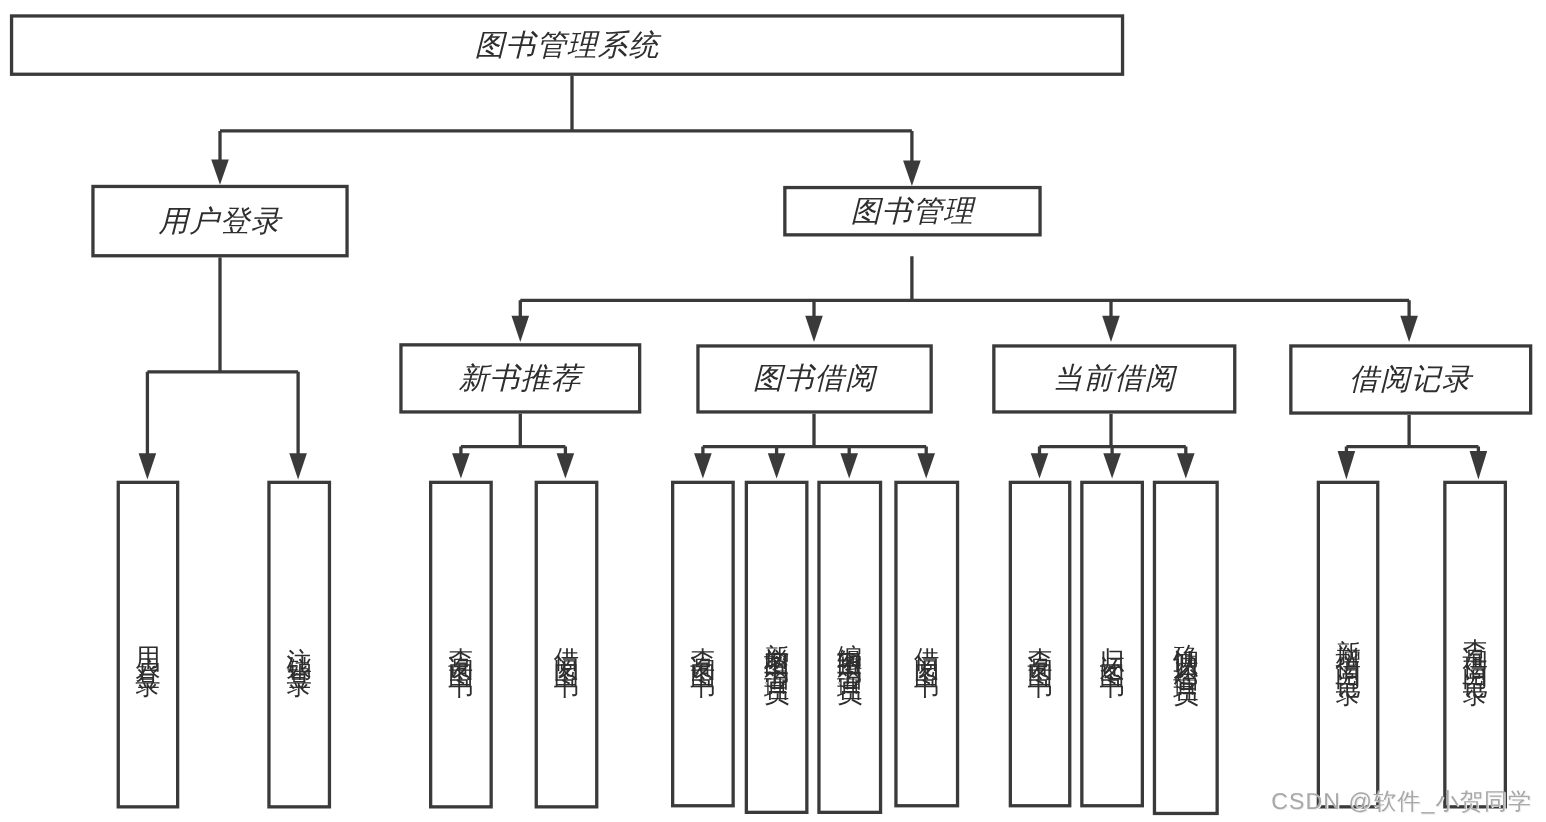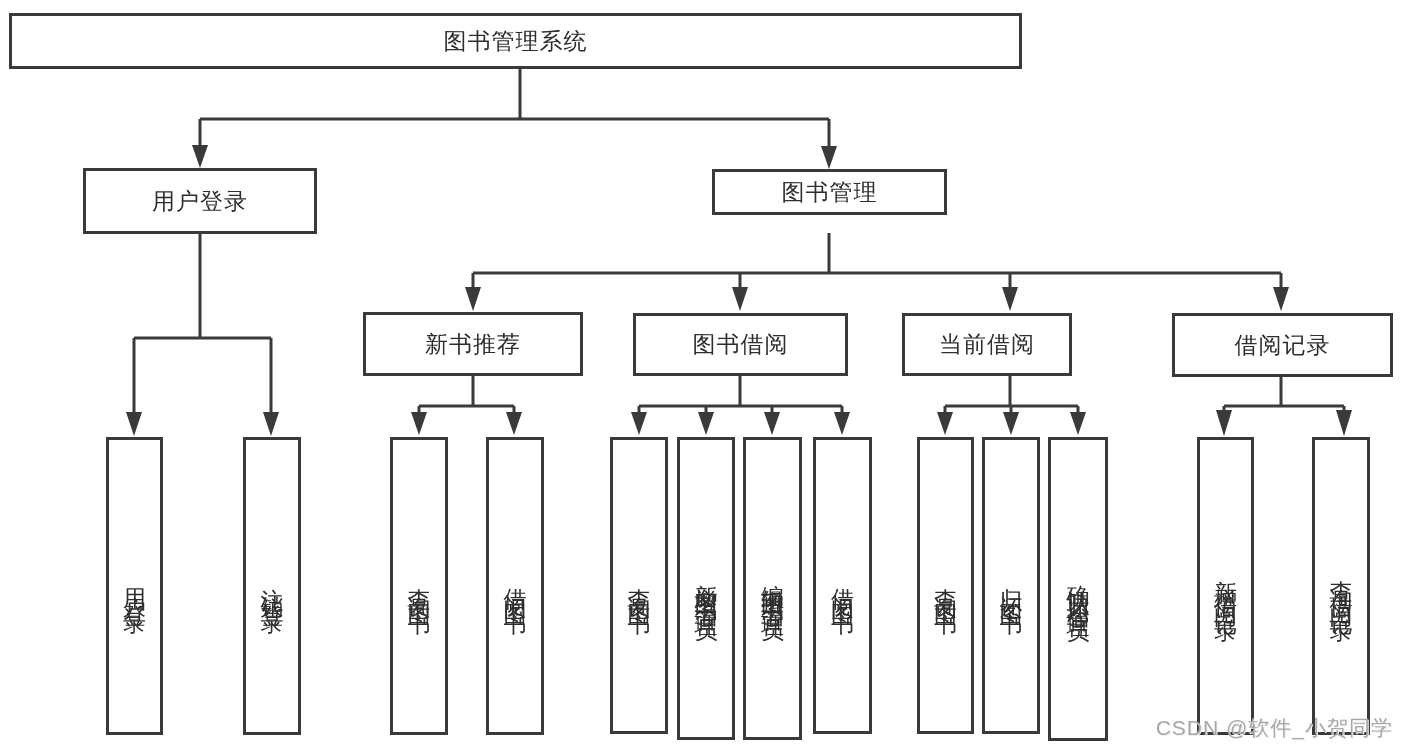--- a/index.html
+++ b/index.html
@@ -26,24 +26,25 @@
     position: absolute;
     box-sizing: border-box;
     border: 3px solid #3a3a3a;
     background: #ffffff;
     display: flex;
     align-items: center;
     justify-content: center;
     color: #2e2e2e;
   }
   .node.h .label {
-    font-size: 23px;
+    font-size: 27px;
     letter-spacing: 1px;
     white-space: nowrap;
     line-height: 1;
+    font-style: italic;
   }
   .node.v .label {
     writing-mode: vertical-rl;
     text-orientation: mixed;
     font-size: 23px;
     letter-spacing: 8px;
     line-height: 1;
     white-space: nowrap;
   }
   .node.v .label.tight {
@@ -106,21 +107,21 @@
   <div class="node h" style="left:712px; top:169px; width:235px; height:46px;">
     <span class="label">图书管理</span>
   </div>
 
   <div class="node h" style="left:633px; top:313px; width:215px; height:63px;">
     <span class="label">图书借阅</span>
   </div>
   <div class="node h" style="left:363px; top:312px; width:220px; height:64px;">
     <span class="label">新书推荐</span>
   </div>
-  <div class="node h" style="left:902px; top:313px; width:170px; height:63px;">
+  <div class="node h" style="left:902px; top:313px; width:222px; height:63px;">
     <span class="label">当前借阅</span>
   </div>
   <div class="node h" style="left:1172px; top:313px; width:221px; height:64px;">
     <span class="label">借阅记录</span>
   </div>
 
   <div class="node v" style="left:106px; top:437px; width:57px; height:298px;">
     <span class="label">用户登录</span>
   </div>
   <div class="node v" style="left:243px; top:437px; width:58px; height:298px;">

